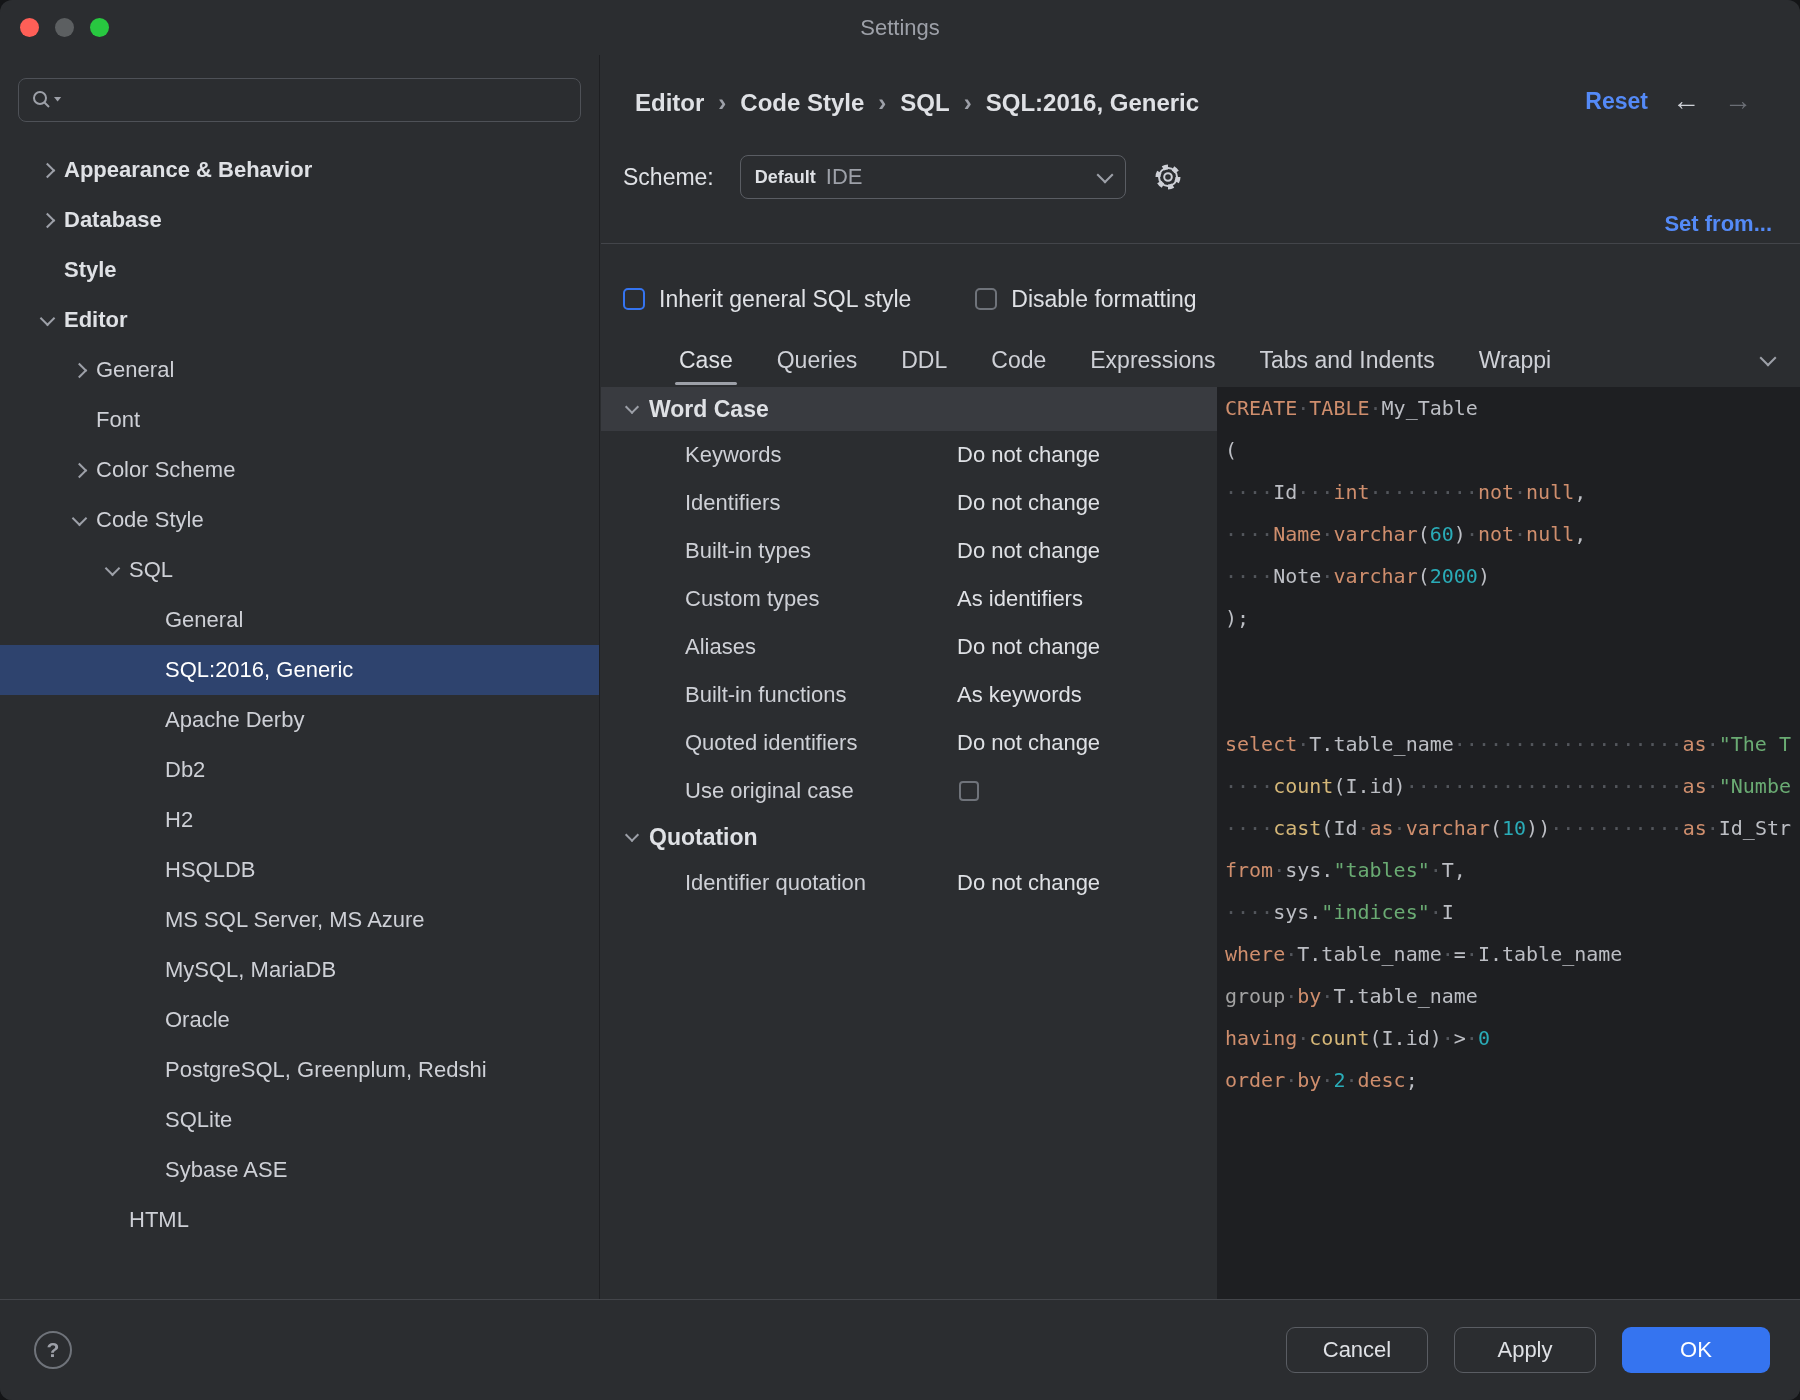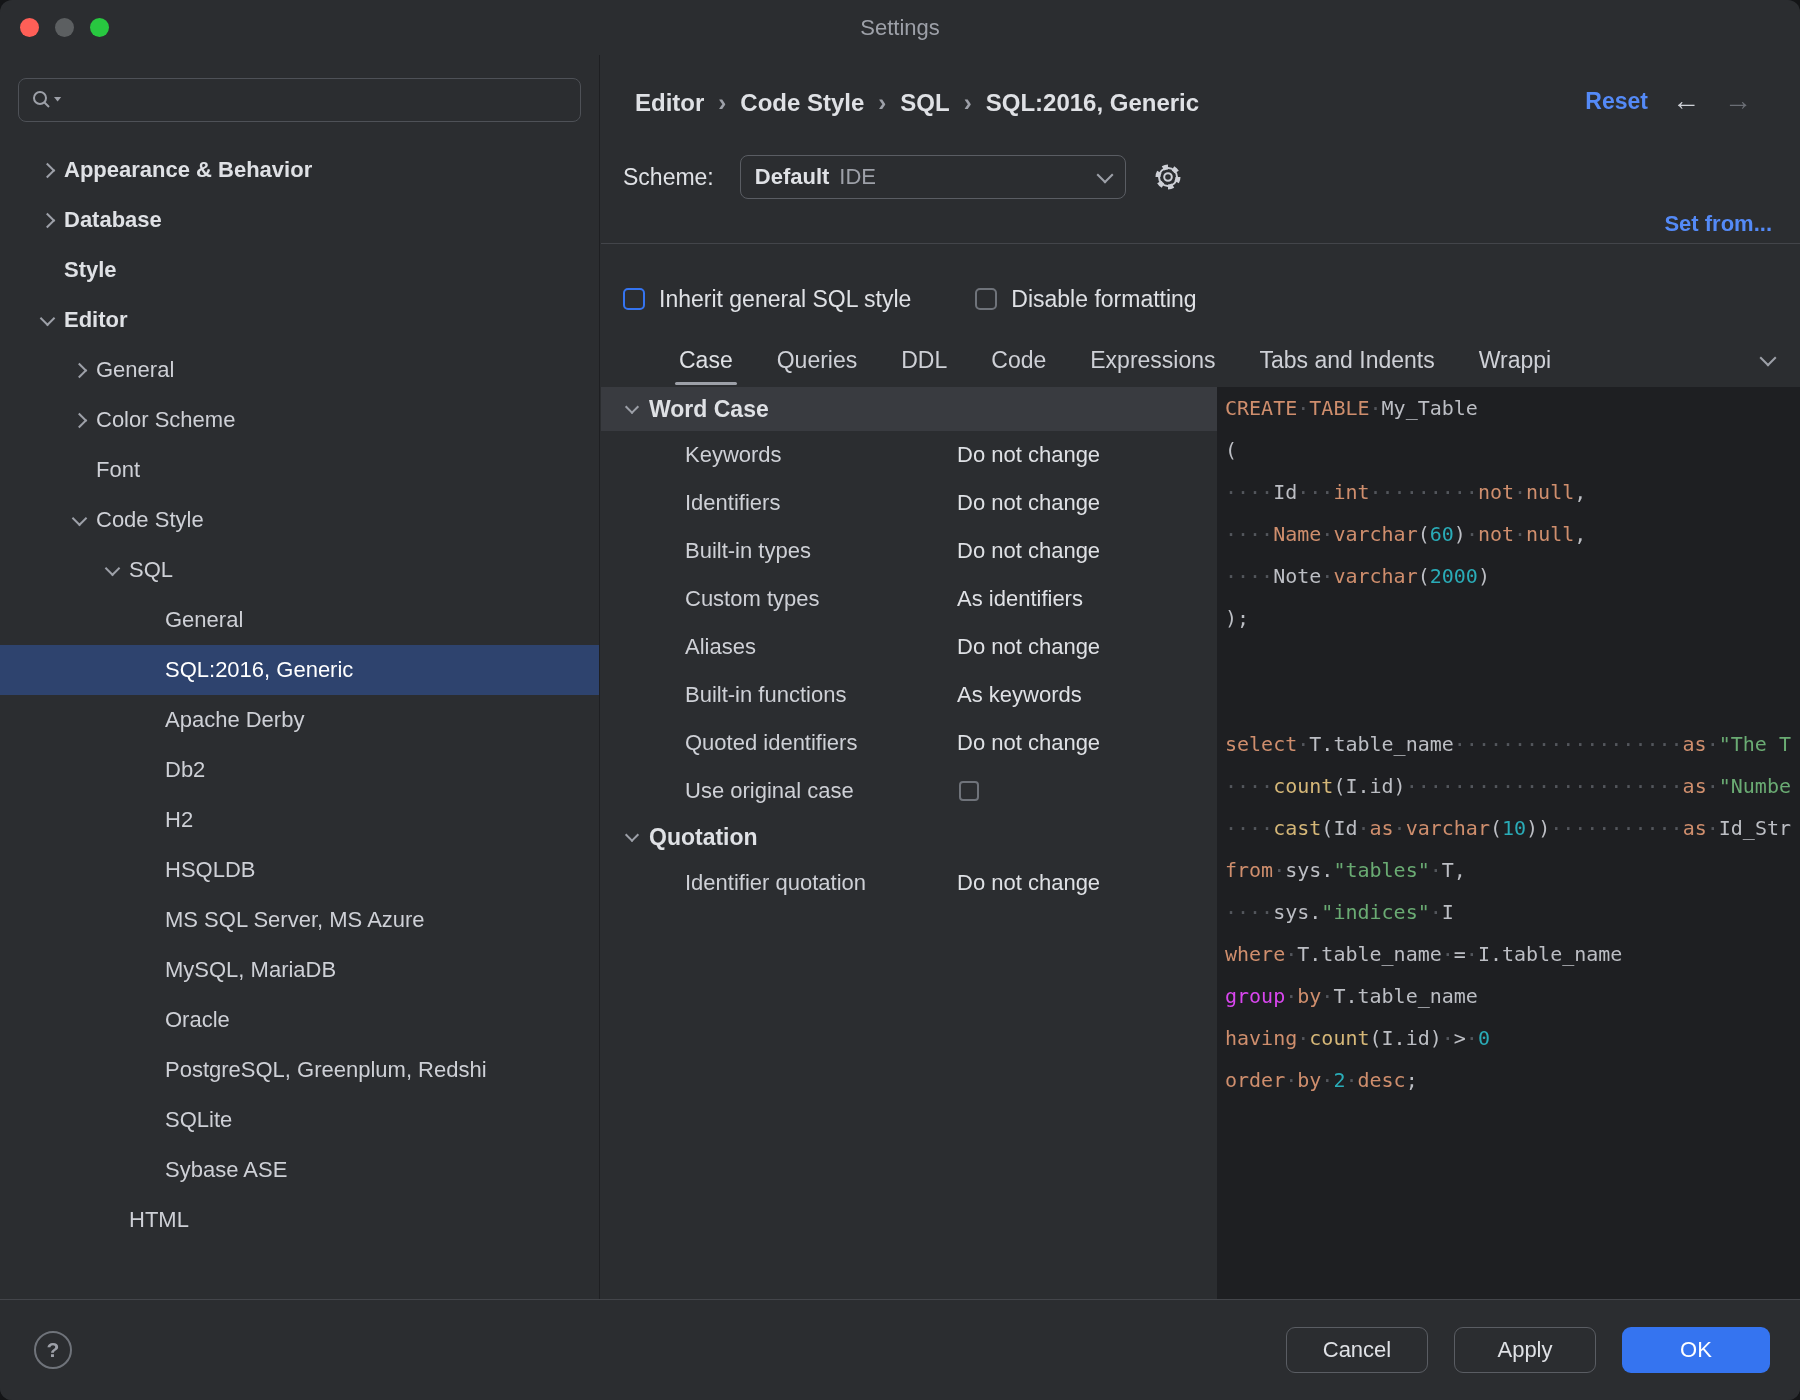--- a/index.html
+++ b/index.html
@@ -36,21 +36,21 @@
   .crumb-sep{color:#9da0a8;font-weight:700;font-size:24px;}
   .header-actions{position:absolute;right:48px;top:32px;display:flex;align-items:center;gap:24px;}
   .reset{color:#548af7;font-size:23px;font-weight:600;cursor:pointer;}
   .nav-arrow{font-size:28px;color:#ced0d6;line-height:1;}
   .nav-arrow.disabled{color:#6b6e75;}
 
   .scheme-row{position:absolute;left:22px;top:100px;display:flex;align-items:center;gap:26px;}
   .scheme-label{font-size:23px;color:#dfe1e5;}
   .scheme-select{width:386px;height:44px;border:1.5px solid #5a5d63;border-radius:8px;display:flex;align-items:center;
     padding:0 14px;box-sizing:border-box;gap:10px;cursor:pointer;}
-  .scheme-value{font-weight:700;font-size:22px;color:#dfe1e5;}
+  .scheme-value{font-weight:700;font-size:18px;color:#dfe1e5;}
   .scheme-hint{color:#9da0a8;font-size:22px;flex:1;}
   .dd-chev{width:10px;height:10px;border-right:2px solid #9da0a8;border-bottom:2px solid #9da0a8;transform:rotate(45deg);margin-top:-5px;}
 
   .set-from{position:absolute;right:28px;top:156px;color:#548af7;font-size:22px;font-weight:600;cursor:pointer;}
   .divider1{position:absolute;left:0;right:0;top:188px;height:1px;background:#43454a;}
 
   .options-row{position:absolute;left:22px;top:222px;height:44px;display:flex;align-items:center;gap:64px;justify-content:center;}
   .opt{display:flex;align-items:center;gap:14px;font-size:23px;color:#dfe1e5;cursor:pointer;}
   .cb{width:22px;height:22px;border-radius:5px;box-sizing:border-box;background:transparent;}
   .cb.blue{border:2px solid #3574f0;}
@@ -130,28 +130,28 @@
           </span>
           <span class="tlabel">Editor</span>
         </div>
         <div class="titem ind1">
           <span class="chev right">
             <i></i>
           </span>
           <span class="tlabel">General</span>
         </div>
         <div class="titem ind1">
+          <span class="chev none"></span>
+          <span class="tlabel">Font</span>
+        </div>
+        <div class="titem ind1">
           <span class="chev right">
             <i></i>
           </span>
           <span class="tlabel">Color Scheme</span>
-        </div>
-        <div class="titem ind1">
-          <span class="chev none"></span>
-          <span class="tlabel">Font</span>
         </div>
         <div class="titem ind1">
           <span class="chev down">
             <i></i>
           </span>
           <span class="tlabel">Code Style</span>
         </div>
         <div class="titem ind2">
           <span class="chev down">
             <i></i>
@@ -331,21 +331,21 @@
           <div class="cl"><span style="color: rgb(83, 86, 92);">····</span><span style="color: rgb(188, 190, 196);">Note</span><span style="color: rgb(83, 86, 92);">·</span><span style="color: rgb(207, 142, 109);">varchar</span><span style="color: rgb(188, 190, 196);">(</span><span style="color: rgb(42, 172, 184);">2000</span><span style="color: rgb(188, 190, 196);">)</span></div>
           <div class="cl"><span style="color: rgb(188, 190, 196);">);</span></div>
           <div class="cl">&nbsp;</div>
           <div class="cl">&nbsp;</div>
           <div class="cl"><span style="color: rgb(207, 142, 109);">select</span><span style="color: rgb(83, 86, 92);">·</span><span style="color: rgb(188, 190, 196);">T.table_name</span><span style="color: rgb(83, 86, 92);">···················</span><span style="color: rgb(207, 142, 109);">as</span><span style="color: rgb(83, 86, 92);">·</span><span style="color: rgb(106, 171, 115);">"The T</span></div>
           <div class="cl"><span style="color: rgb(83, 86, 92);">····</span><span style="color: rgb(213, 183, 120);">count</span><span style="color: rgb(188, 190, 196);">(I.id)</span><span style="color: rgb(83, 86, 92);">·······················</span><span style="color: rgb(207, 142, 109);">as</span><span style="color: rgb(83, 86, 92);">·</span><span style="color: rgb(106, 171, 115);">"Numbe</span></div>
           <div class="cl"><span style="color: rgb(83, 86, 92);">····</span><span style="color: rgb(213, 183, 120);">cast</span><span style="color: rgb(188, 190, 196);">(Id</span><span style="color: rgb(83, 86, 92);">·</span><span style="color: rgb(207, 142, 109);">as</span><span style="color: rgb(83, 86, 92);">·</span><span style="color: rgb(207, 142, 109);">varchar</span><span style="color: rgb(188, 190, 196);">(</span><span style="color: rgb(42, 172, 184);">10</span><span style="color: rgb(188, 190, 196);">))</span><span style="color: rgb(83, 86, 92);">···········</span><span style="color: rgb(207, 142, 109);">as</span><span style="color: rgb(83, 86, 92);">·</span><span style="color: rgb(188, 190, 196);">Id_Str</span></div>
           <div class="cl"><span style="color: rgb(207, 142, 109);">from</span><span style="color: rgb(83, 86, 92);">·</span><span style="color: rgb(188, 190, 196);">sys.</span><span style="color: rgb(106, 171, 115);">"tables"</span><span style="color: rgb(83, 86, 92);">·</span><span style="color: rgb(188, 190, 196);">T,</span></div>
           <div class="cl"><span style="color: rgb(83, 86, 92);">····</span><span style="color: rgb(188, 190, 196);">sys.</span><span style="color: rgb(106, 171, 115);">"indices"</span><span style="color: rgb(83, 86, 92);">·</span><span style="color: rgb(188, 190, 196);">I</span></div>
           <div class="cl"><span style="color: rgb(207, 142, 109);">where</span><span style="color: rgb(83, 86, 92);">·</span><span style="color: rgb(188, 190, 196);">T.table_name</span><span style="color: rgb(83, 86, 92);">·</span><span style="color: rgb(188, 190, 196);">=</span><span style="color: rgb(83, 86, 92);">·</span><span style="color: rgb(188, 190, 196);">I.table_name</span></div>
-          <div class="cl"><span style="color: #d946ef;">group</span><span style="color: rgb(83, 86, 92);">·</span><span style="color: rgb(207, 142, 109);">by</span><span style="color: rgb(83, 86, 92);">·</span><span style="color: rgb(188, 190, 196);">T.table_name</span></div>
+          <div class="cl"><span style="color: #a3a3a3;">group</span><span style="color: rgb(83, 86, 92);">·</span><span style="color: rgb(207, 142, 109);">by</span><span style="color: rgb(83, 86, 92);">·</span><span style="color: rgb(188, 190, 196);">T.table_name</span></div>
           <div class="cl"><span style="color: rgb(207, 142, 109);">having</span><span style="color: rgb(83, 86, 92);">·</span><span style="color: rgb(213, 183, 120);">count</span><span style="color: rgb(188, 190, 196);">(I.id)</span><span style="color: rgb(83, 86, 92);">·</span><span style="color: rgb(188, 190, 196);">&gt;</span><span style="color: rgb(83, 86, 92);">·</span><span style="color: rgb(42, 172, 184);">0</span></div>
           <div class="cl"><span style="color: rgb(207, 142, 109);">order</span><span style="color: rgb(83, 86, 92);">·</span><span style="color: rgb(207, 142, 109);">by</span><span style="color: rgb(83, 86, 92);">·</span><span style="color: rgb(42, 172, 184);">2</span><span style="color: rgb(83, 86, 92);">·</span><span style="color: rgb(207, 142, 109);">desc</span><span style="color: rgb(188, 190, 196);">;</span></div>
         </div>
     </div>
 
   </main>
 
   <div class="footer">
     <div class="help">
       <span>?</span>

